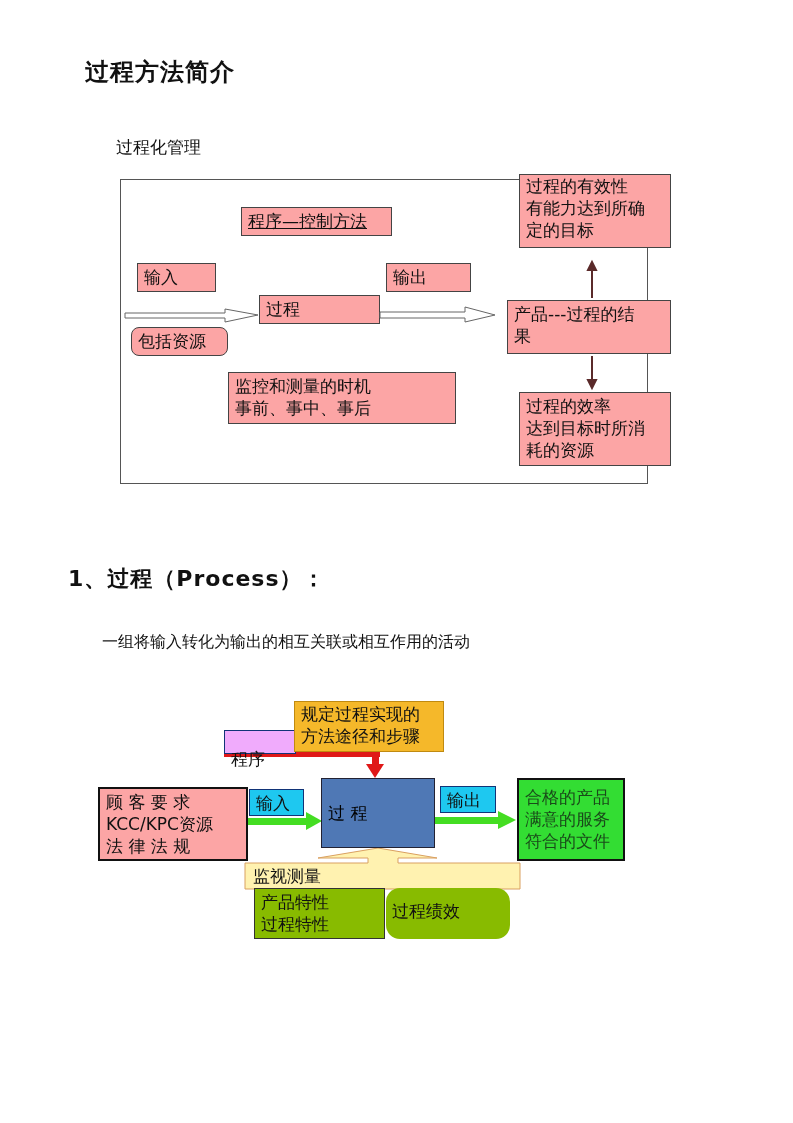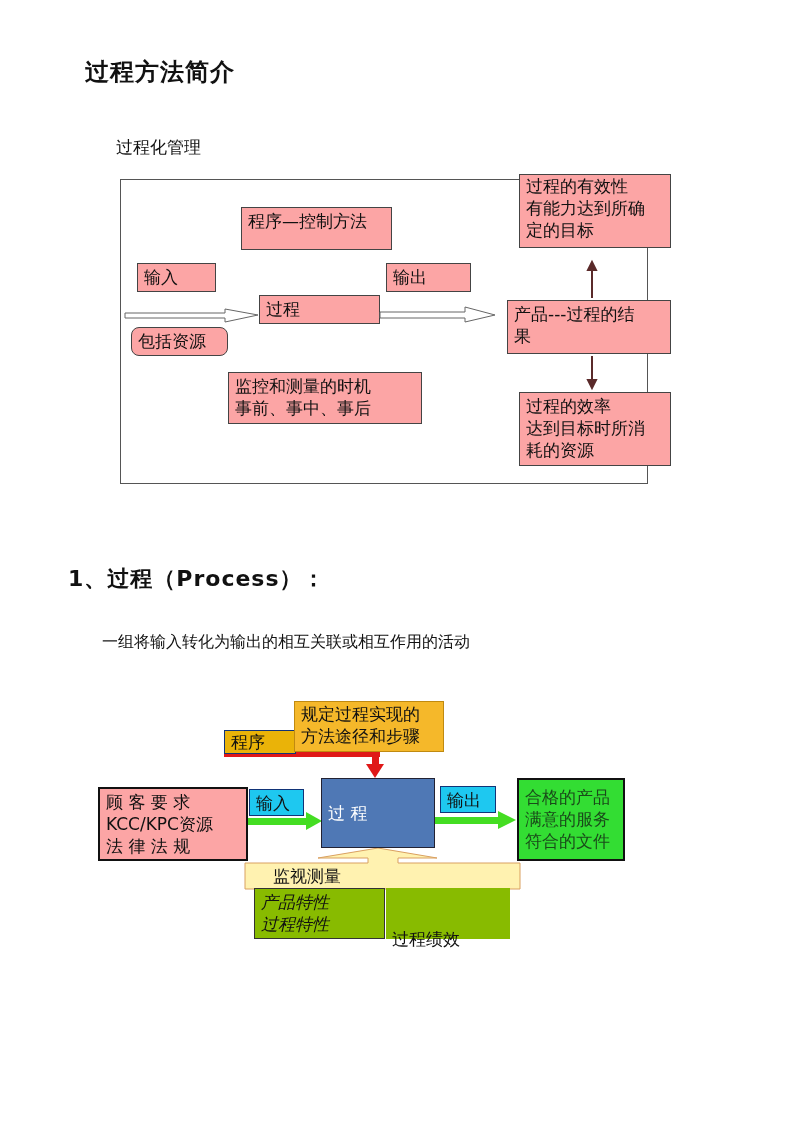--- a/index.html
+++ b/index.html
@@ -16,26 +16,26 @@
   .cbox { position: absolute; box-sizing: border-box; font-size: 17px; line-height: 22px; padding: 2px 6px; white-space: pre-line; }
 </style>
 </head>
 <body>
 
 <div class="abs title">过程方法简介</div>
 <div class="abs subtitle">过程化管理</div>
 
 <div class="abs frame"></div>
 
-<div class="box" style="left:241px;top:207px;width:151px;height:43px;">程序—控制方法</div>
+<div class="box" style="left:241px;top:207px;width:151px;height:29px;text-decoration:underline;">程序—控制方法</div>
 <div class="box" style="left:137px;top:263px;width:79px;height:29px;">输入</div>
 <div class="box" style="left:131px;top:327px;width:97px;height:29px;border-radius:8px;">包括资源</div>
 <div class="box" style="left:259px;top:295px;width:121px;height:29px;">过程</div>
 <div class="box" style="left:386px;top:263px;width:85px;height:29px;">输出</div>
-<div class="box" style="left:228px;top:372px;width:194px;height:52px;">监控和测量的时机
+<div class="box" style="left:228px;top:372px;width:228px;height:52px;">监控和测量的时机
 事前、事中、事后</div>
 <div class="box" style="left:507px;top:300px;width:164px;height:54px;">产品---过程的结
 果</div>
 <div class="box" style="left:519px;top:174px;width:152px;height:74px;padding-top:0;">过程的有效性
 有能力达到所确
 定的目标</div>
 <div class="box" style="left:519px;top:392px;width:152px;height:74px;">过程的效率
 达到目标时所消
 耗的资源</div>
 
@@ -75,32 +75,32 @@
   <g fill="#44dd22">
     <rect x="435" y="817" width="68" height="7"></rect>
     <polygon points="498,811 516,820 498,829"></polygon>
   </g>
 
   <g fill="#fff2b0" stroke="#d9a060" stroke-width="1">
     <polygon points="245,863 245,889 520,889 520,863 398,863 398,858 437,858 378,848 318,858 368,858 368,863"></polygon>
   </g>
 </svg>
 
-<div class="cbox" style="left:224px;top:730px;width:72px;height:24px;background:#eab308;border:1px solid #137;padding-top:0;">程序</div>
+<div class="cbox" style="left:224px;top:730px;width:72px;height:24px;background:#f0abfc;border:1px solid #137;padding-top:17px;">程序</div>
 <div class="cbox" style="left:294px;top:701px;width:150px;height:51px;background:#f5b82a;border:1px solid #c08a10;padding-top:1px;">规定过程实现的
 方法途径和步骤</div>
 
 <div class="cbox" style="left:98px;top:787px;width:150px;height:74px;background:#fca5a5;border:2px solid #111;">顾 客 要 求
 KCC/KPC资源
 法 律 法 规</div>
 <div class="cbox" style="left:249px;top:789px;width:55px;height:27px;background:#1ec8f0;border:1px solid #137;">输入</div>
 
-<div class="cbox" style="left:321px;top:778px;width:114px;height:70px;background:#4f78b5;border:1px solid #223;padding-top:23px;color:#ffffff;">过 程</div>
+<div class="cbox" style="left:321px;top:778px;width:114px;height:70px;background:#4f78b5;border:1px solid #223;padding-top:23px;color:#000000;">过 程</div>
 
 <div class="cbox" style="left:440px;top:786px;width:56px;height:27px;background:#1ec8f0;border:1px solid #137;">输出</div>
 <div class="cbox" style="left:517px;top:778px;width:108px;height:83px;background:#33dd33;border:2px solid #111;color:#1a4a1a;padding-top:6px;">合格的产品
 满意的服务
 符合的文件</div>
 
-<div class="cbox" style="left:247px;top:864px;width:120px;height:24px;padding-top:1px;text-align:center;">监视测量</div>
-<div class="cbox" style="left:254px;top:888px;width:131px;height:51px;background:#88bb00;border:1px solid #333;font-style:italic;">产品特性
+<div class="cbox" style="left:247px;top:864px;width:120px;height:24px;padding-top:1px;">监视测量</div>
+<div class="cbox" style="left:254px;top:888px;width:131px;height:51px;background:#88bb00;border:1px solid #333;">产品特性
 过程特性</div>
-<div class="cbox" style="left:386px;top:888px;width:124px;height:51px;background:#88bb00;padding-top:40px;">过程绩效</div>
+<div class="cbox" style="left:386px;top:888px;width:124px;height:51px;background:#88bb00;padding-top:12px;border-radius:14px;">过程绩效</div>
 
 </body></html>

